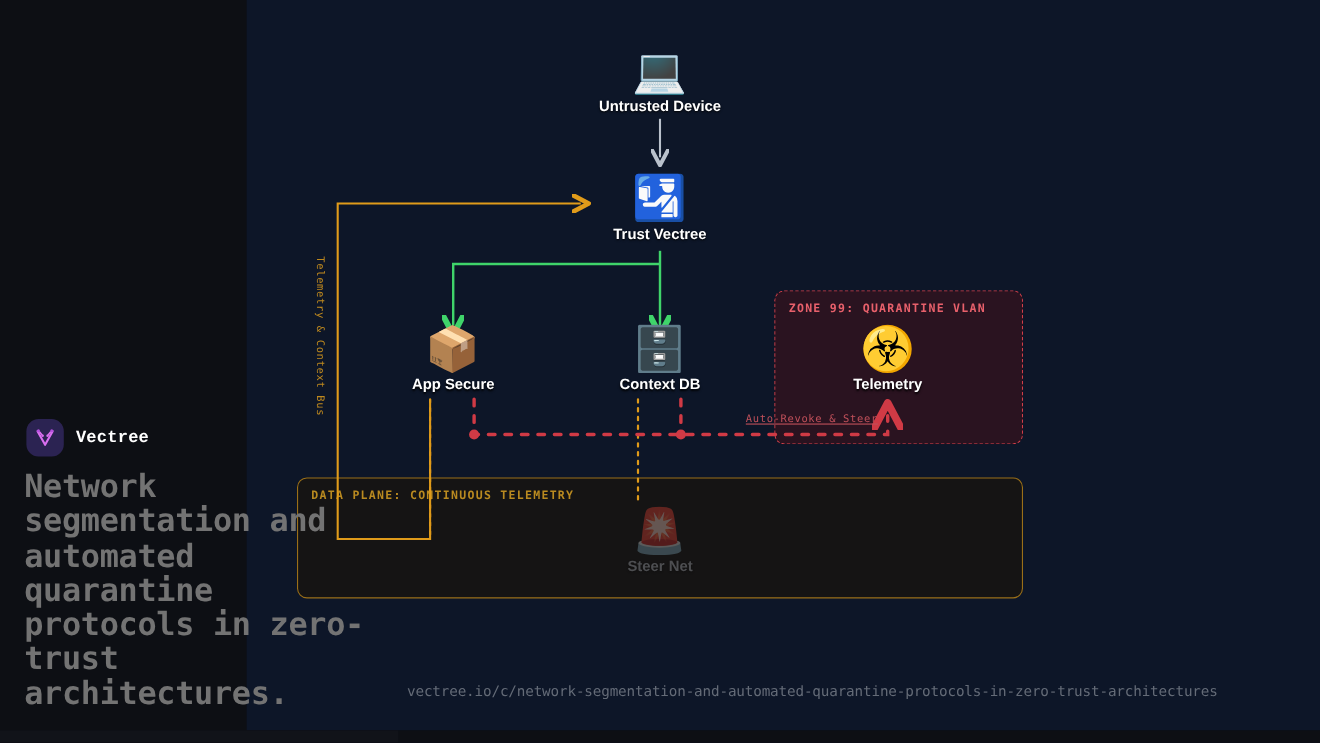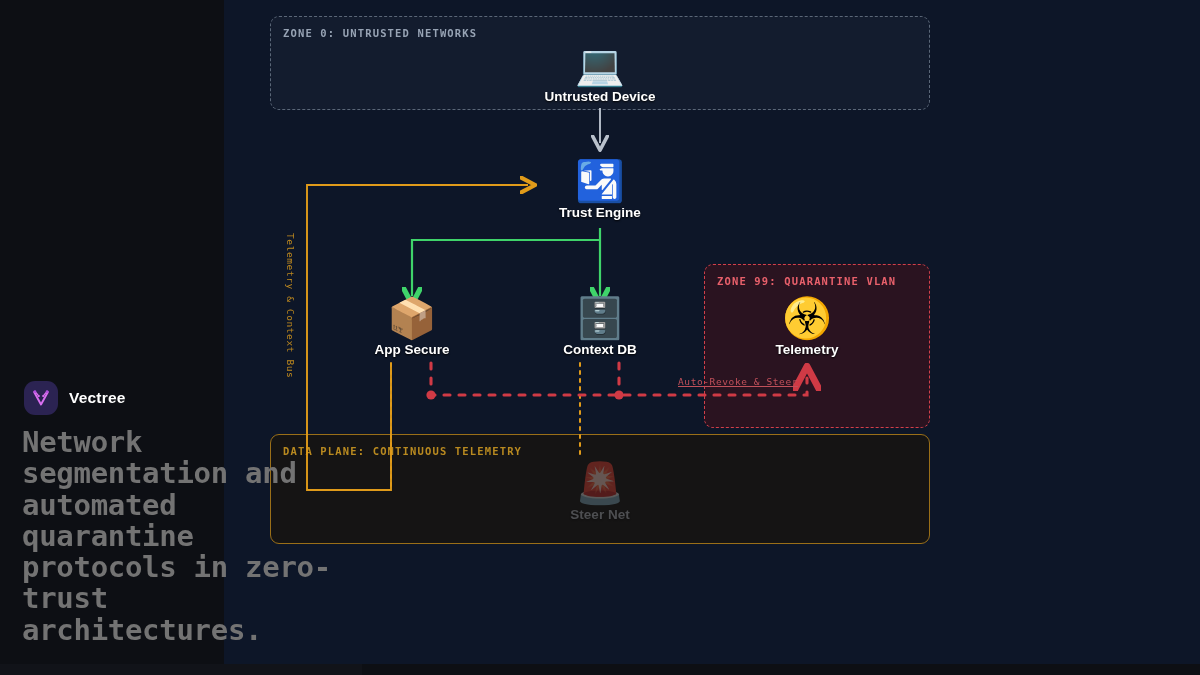--- a/index.html
+++ b/index.html
@@ -72,21 +72,21 @@
   #zonecp .zone-label { color: #3d9bff; }
 
   #zone1 {
     left: 270px; top: 264px; width: 415px; height: 150px;
     border: 1.4px solid #3fb950;
     background: #0e2225;
   }
   #zone1 .zone-label { color: #49d162; }
 
   #zone99 {
-    left: 704px; top: 264px; width: 226px; height: 164px;
+    left: 704px; top: 264px; width: 226px; height: 140px;
     border: 1.6px dashed #d23f4a;
     background: #2a1320;
   }
   #zone99 .zone-label { color: #e8606b; }
 
   #zonedp {
     left: 270px; top: 434px; width: 660px; height: 110px;
     border: 1.4px solid #9a6f18;
     background: #151414;
   }
@@ -152,21 +152,21 @@
     display: flex; align-items: center; gap: 11px;
     z-index: 50;
   }
   #brand-mark {
     width: 34px; height: 34px; border-radius: 11px;
     background: #2b2352;
     display: flex; align-items: center; justify-content: center;
     flex: 0 0 auto;
   }
   #brand-name {
-    font-family: Liberation Sans, sans-serif;
+    font-family: Liberation Mono, monospace;
     font-size: 15.5px;
     font-weight: 700;
     color: #ffffff;
     letter-spacing: .2px;
   }
 
   #headline {
     position: absolute; left: 22px; top: 427px;
     width: 320px;
     z-index: 50;
@@ -188,23 +188,20 @@
     white-space: nowrap;
   }
 </style>
 </head>
 <body>
 
 <div id="stage">
 
   <div id="diagram-panel"></div>
 
-  <div class="zone" id="zone0">
-    <span class="zone-label">ZONE 0: UNTRUSTED NETWORKS</span>
-  </div>
 
 
 
   <div class="zone" id="zone99">
     <span class="zone-label">ZONE 99: QUARANTINE VLAN</span>
   </div>
 
   <div class="zone" id="zonedp">
     <span class="zone-label">DATA PLANE: CONTINUOUS TELEMETRY</span>
   </div>
@@ -241,21 +238,21 @@
     <circle cx="619" cy="395" r="4.6" fill="#d03a45"></circle>
   </svg>
 
   <div class="node" id="node-untrusted">
     <span class="glyph">💻</span>
     <span class="nlabel">Untrusted Device</span>
   </div>
 
   <div class="node" id="node-trust">
     <span class="glyph">🛂</span>
-    <span class="nlabel">Trust Engine</span>
+    <span class="nlabel">Trust Vectree</span>
   </div>
 
   <div class="node" id="node-app">
     <span class="glyph">📦</span>
     <span class="nlabel">App Secure</span>
   </div>
 
   <div class="node" id="node-db">
     <span class="glyph">🗄️</span>
     <span class="nlabel">Context DB</span>
@@ -285,18 +282,19 @@
         <circle cx="18.6" cy="5.0" r="1.5" fill="#b44fe0"></circle>
         <circle cx="9.6" cy="9.9" r="1.2" fill="#d96ff0"></circle>
         <circle cx="14.4" cy="9.9" r="1.2" fill="#d96ff0"></circle>
       </svg>
     </div>
     <div id="brand-name">Vectree</div>
   </div>
 
   <div id="headline">Network segmentation and automated quarantine protocols in zero-trust architectures.</div>
 
+  <div id="url">vectree.io/c/network-segmentation-and-automated-quarantine-protocols-in-zero-trust-architectures</div>
 
   <div id="bottom-strip">
     <div id="bottom-progress"></div>
   </div>
 
 </div>
 
 </body></html>

